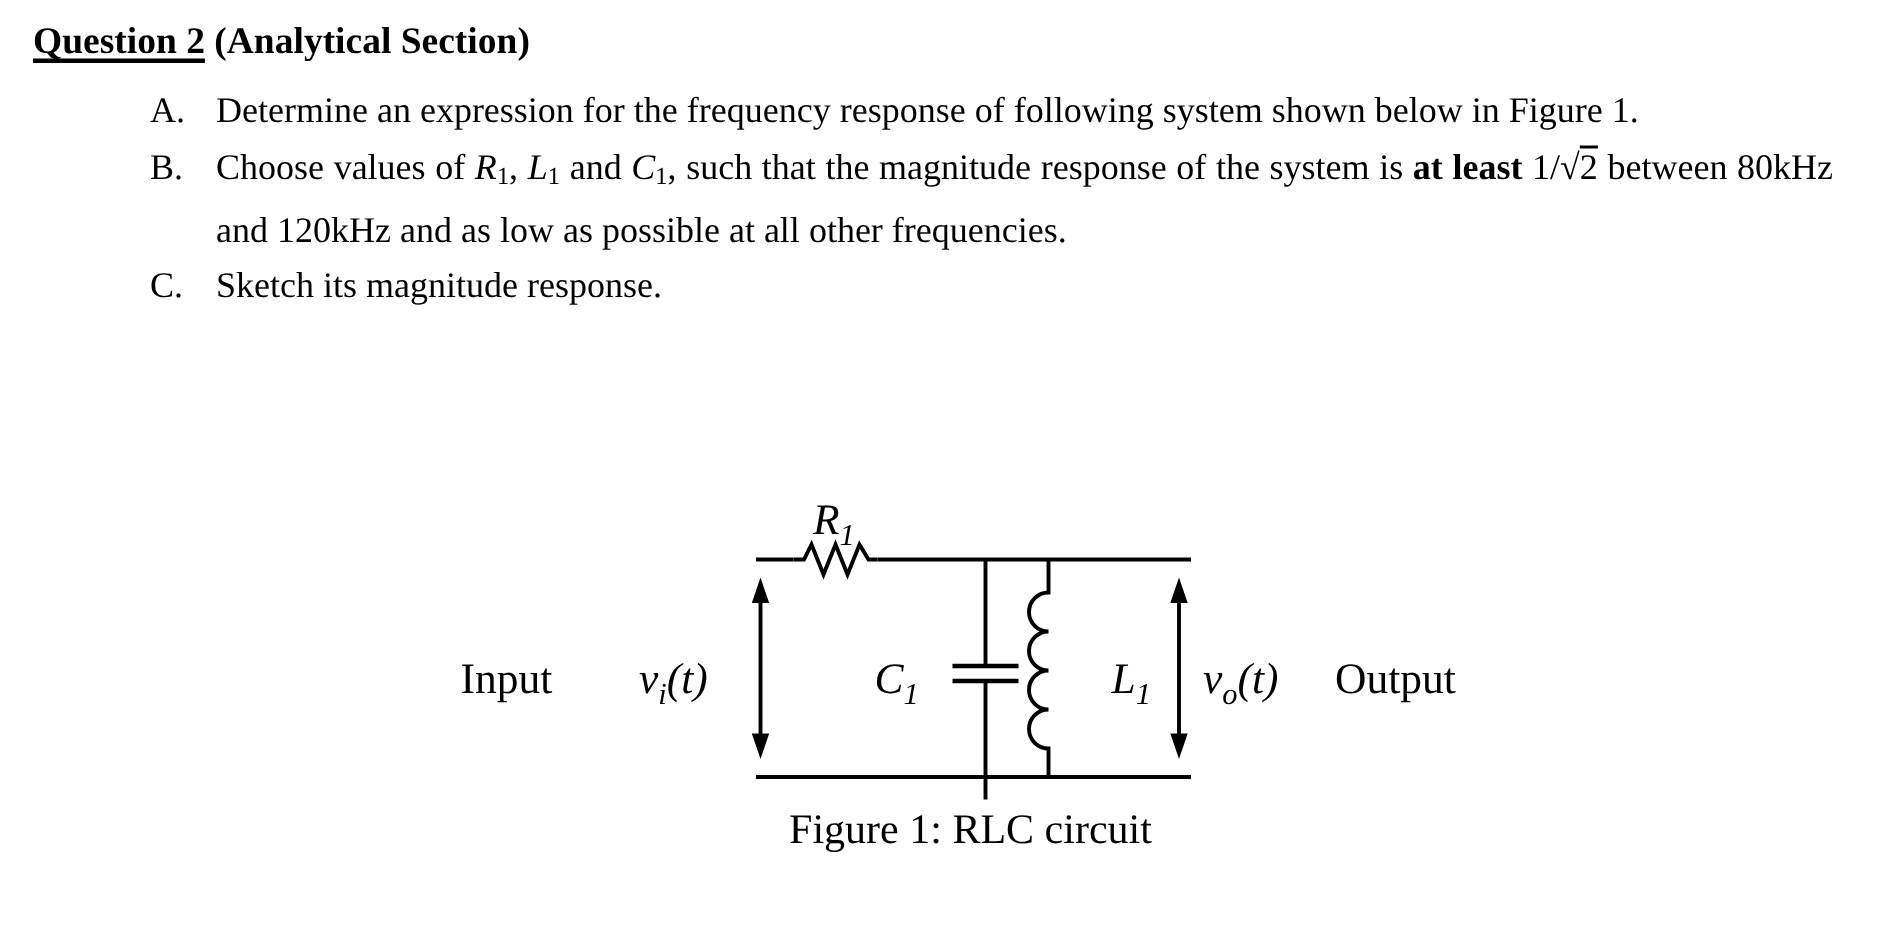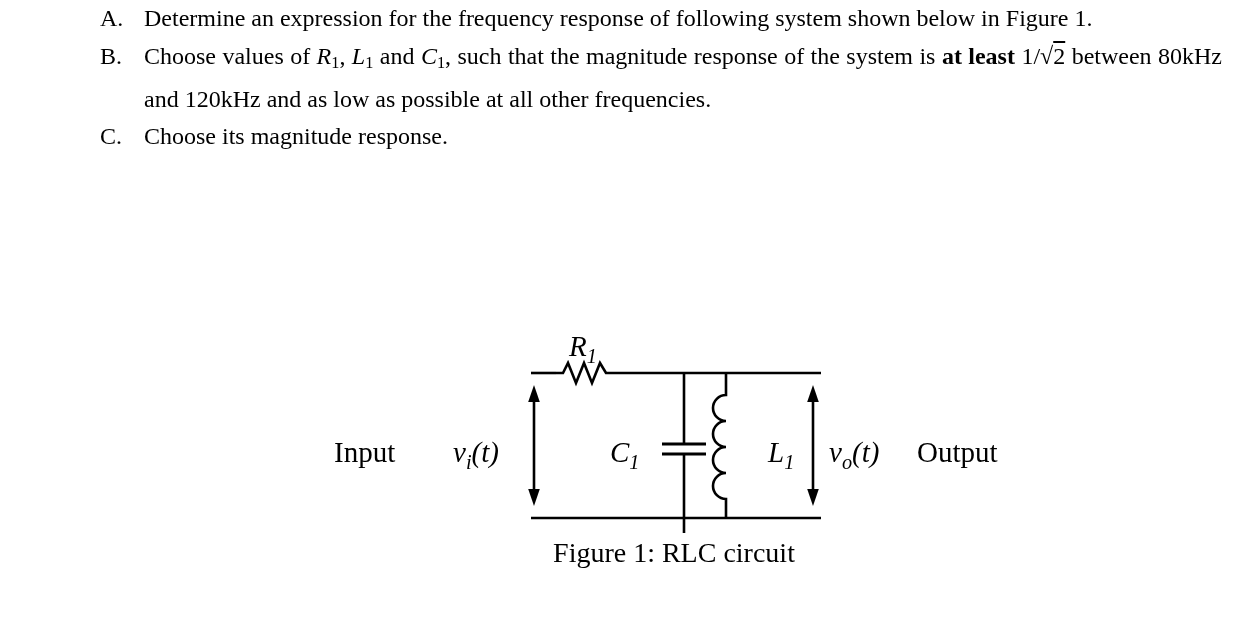--- a/index.html
+++ b/index.html
@@ -39,50 +39,51 @@
 
   
   .r-bold { font-weight: bold; }
   .r-italic { font-style: italic; }
   .r-underline { text-decoration: underline; text-decoration-thickness: 2.5px; text-underline-offset: 4px; }
   .r-sub { font-size: 0.68em; vertical-align: -0.22em; }
   .r-overline { text-decoration: overline; }
 
   .figure-wrap {
     position: absolute;
-    left: 316px;
+    left: 289px;
     top: 323px;
     width: 720px;
     height: 260px;
     text-align: right;
   }
   svg .wire { stroke: #000; stroke-width: 2.6; fill: none; }
   svg .thick { stroke-width: 3; }
   svg .lbl { font-family: "Liberation Serif", serif; font-size: 29px; fill: #000; }
   svg .ital { font-style: italic; }
   svg .cap-text { font-family: "Liberation Serif", serif; font-size: 28px; fill: #000; }
 </style>
 </head>
 <body>
 
 <div class="doc">
 
+  <div class="heading"><span class="r-bold r-underline">Question 2</span><span class="r-bold"> (Analytical Section)</span></div>
 
   <div class="qlist">
     <div class="qitem">
       <div class="qmarker">A.</div>
       <div class="qtext"><span>Determine an expression for the frequency response of following system shown below in Figure 1.</span></div>
     </div>
     <div class="qitem">
       <div class="qmarker">B.</div>
       <div class="qtext"><span>Choose values of </span><span class="r-italic">R</span><span class="r-sub">1</span><span>, </span><span class="r-italic">L</span><span class="r-sub">1</span><span> and </span><span class="r-italic">C</span><span class="r-sub">1</span><span>, such that the magnitude response of the system is </span><span class="r-bold">at least</span><span> 1/√</span><span class="r-overline">2</span><span> between 80kHz and 120kHz and as low as possible at all other frequencies.</span></div>
     </div>
     <div class="qitem last">
       <div class="qmarker">C.</div>
-      <div class="qtext"><span>Choose its magnitude response.</span></div>
+      <div class="qtext"><span>Sketch its magnitude response.</span></div>
     </div>
   </div>
 
   <div class="figure-wrap">
     <svg width="720" height="260" viewBox="0 0 720 260">
 
       <g>
         <line class="wire" x1="215" y1="50" x2="240" y2="50"></line>
         <polyline class="wire" points="240,50 247,50 252,40 260,60 268,40 276,60 284,40 290,50 296,50"></polyline>
         <line class="wire" x1="296" y1="50" x2="505" y2="50"></line>

